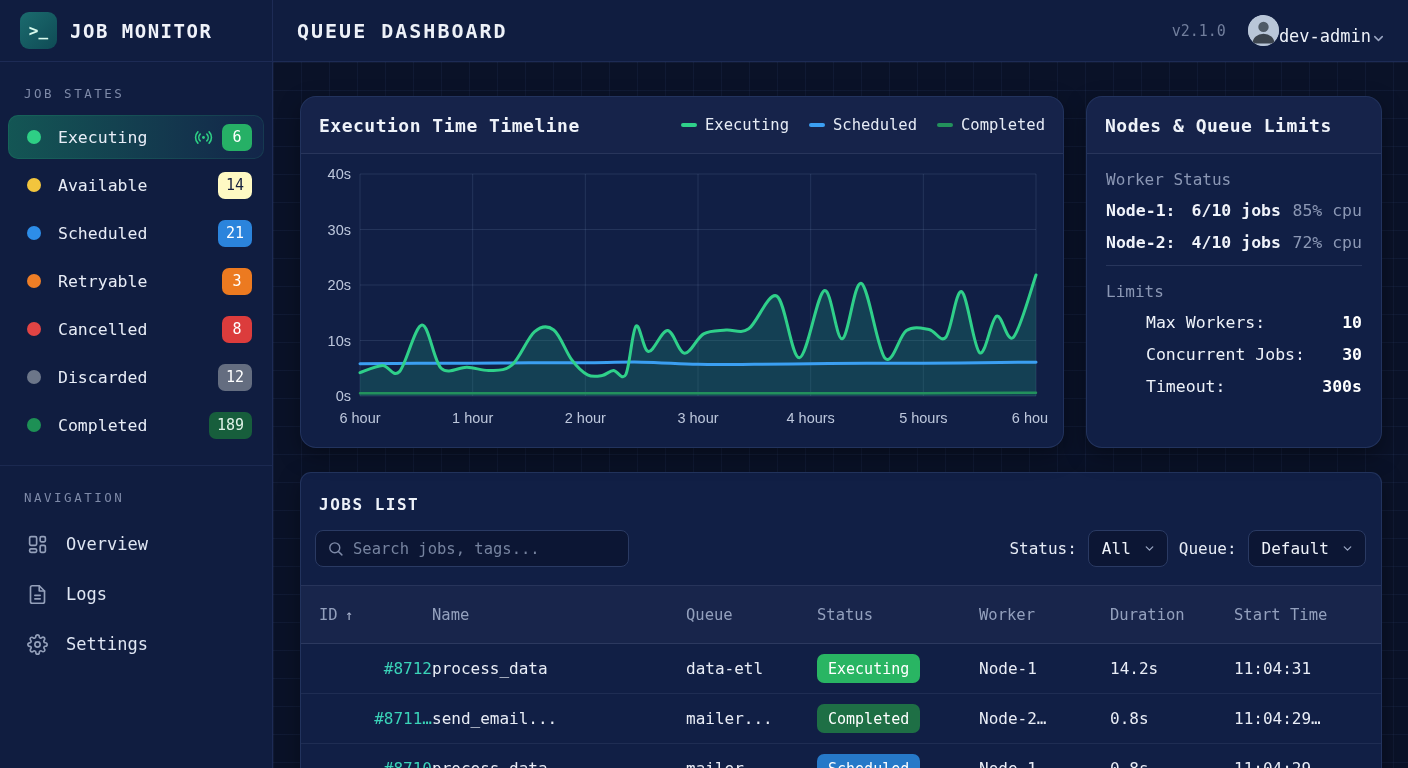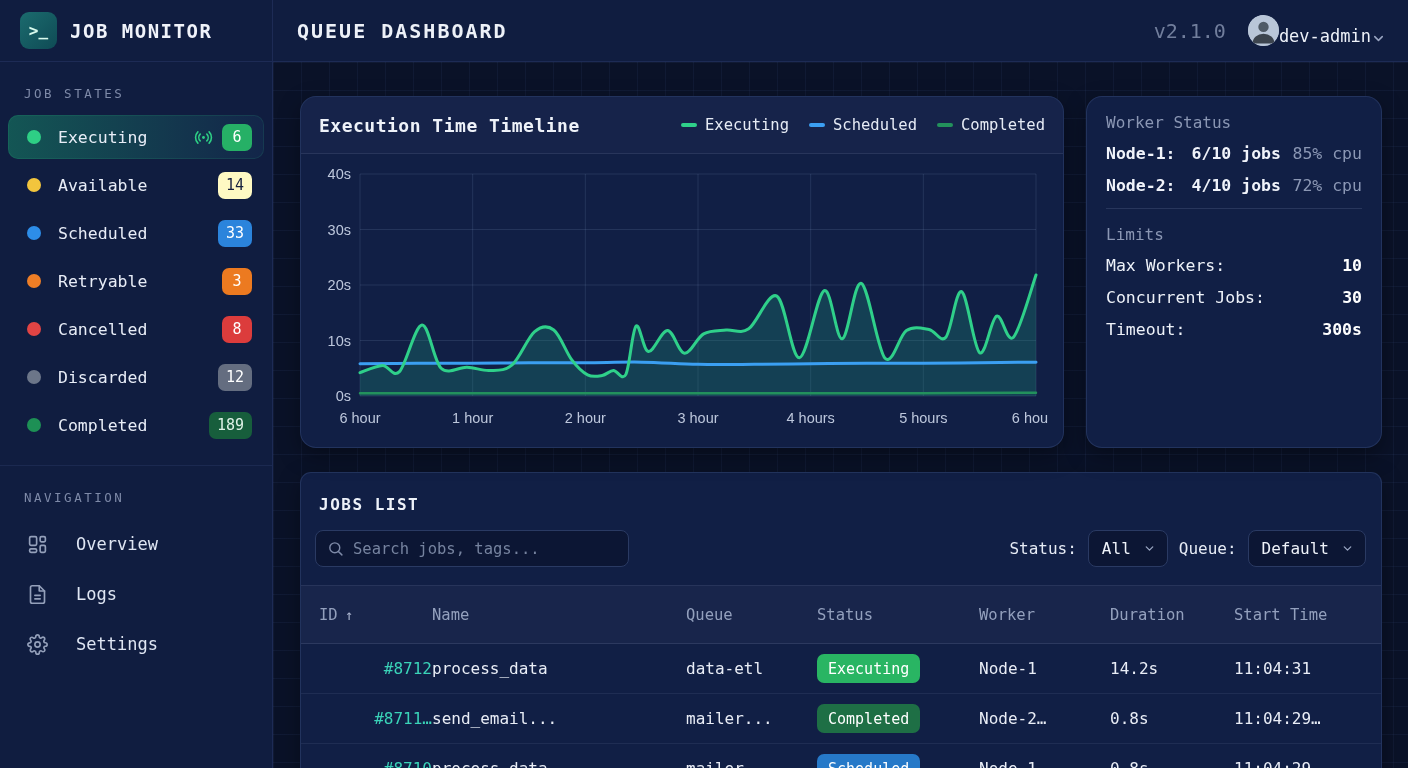--- a/index.html
+++ b/index.html
@@ -45,35 +45,35 @@
   .live-icon { margin-left:auto; margin-right:9px; color:#2ecf85; display:flex; }
   .badge {
     min-width:30px; height:27px; padding:0 8px; border-radius:7px;
     display:flex; align-items:center; justify-content:center;
     font-size:15px; margin-left:auto;
   }
   .state-item.active .badge { margin-left:0; }
   .sidebar-divider { border-top:1px solid #1b2950; margin-top:14px; }
   .nav { padding:0 8px; }
   .nav-item {
-    display:flex; align-items:center; gap:28px; height:50px;
+    display:flex; align-items:center; gap:18px; height:50px;
     padding:0 12px 0 19px; border-radius:10px; cursor:pointer; color:#dfe6f3;
   }
   .nav-item svg { color:#94a0ba; }
   .nav-label { font-size:17px; }
 
   
   .main { flex:1; display:flex; flex-direction:column; min-width:0; }
   .main-header {
     height:62px; background:#101d40; border-bottom:1px solid #1d2b55;
     display:flex; align-items:center; padding:0 22px 0 24px; flex-shrink:0;
   }
   .page-title { font-size:20px; font-weight:600; letter-spacing:2px; color:#edf1f8; }
   .header-right { margin-left:auto; display:flex; align-items:center; gap:14px; }
-  .version { color:#717e9c; font-size:20px; margin-right:8px; }
+  .version { color:#717e9c; font-size:15px; margin-right:8px; }
   .user-menu { display:flex; align-items:flex-end; cursor:pointer; }
   .avatar { width:31px; height:31px; border-radius:50%; overflow:hidden; background:#b9c6d8; }
   .user-name { font-size:17px; color:#eef2f9; }
   .chev { color:#9aa6c2; display:flex; }
 
   .content {
     flex:1; padding:34px 26px 0 27px; overflow:hidden;
     background-color:#0a1228;
     background-image:
       linear-gradient(rgba(82,112,178,0.09) 1px, transparent 1px),
@@ -102,21 +102,21 @@
   .chart-body { padding:4px 15px 0; }
 
   
   .nodes-body { padding:16px 19px; font-size:16.5px; }
   .subhead { color:#8b97b4; margin-bottom:12px; font-size:16px; }
   .node-row { display:flex; align-items:center; margin-bottom:13px; }
   .node-name { color:#f0f3fa; font-weight:600; margin-right:16px; }
   .node-jobs { color:#f0f3fa; font-weight:600; }
   .node-cpu  { color:#8b97b4; margin-left:auto; }
   .nodes-divider { border-top:1px solid rgba(148,163,199,0.18); margin:6px 0 16px; }
-  .limit-row { display:flex; margin-bottom:13px; }
+  .limit-row { display:flex; margin-bottom:13px;margin-left:40px; }
   .limit-label { color:#eef2f9; }
   .limit-value { margin-left:auto; color:#ffffff; font-weight:600; }
 
   
   .jobs-card { margin-top:24px; width:1082px; padding-top:14px; border-radius:11px 11px 0 0; }
   .jobs-title { font-size:16px; font-weight:700; letter-spacing:1.5px; color:#eef2f9; padding:0 18px; margin-top:8px; }
   .jobs-toolbar { display:flex; align-items:center; padding:0 15px 0 14px; margin:16px 0 18px; }
   .search-box {
     width:314px; height:37px; background:#0c1634;
     border:1px solid #2a3a63; border-radius:8px;
@@ -188,21 +188,21 @@
         <span class="badge" style="background: rgb(38, 176, 102); color: rgb(255, 255, 255);">6</span>
       </div>
       <div class="state-item">
         <span class="dot" style="background: rgb(242, 197, 61);"></span>
         <span class="state-label">Available</span>
         <span class="badge" style="background: #fef9c3; color: rgb(22, 32, 63);">14</span>
       </div>
       <div class="state-item">
         <span class="dot" style="background: rgb(45, 141, 232);"></span>
         <span class="state-label">Scheduled</span>
-        <span class="badge" style="background: rgb(43, 132, 220); color: rgb(255, 255, 255);">33</span>
+        <span class="badge" style="background: rgb(43, 132, 220); color: rgb(255, 255, 255);">21</span>
       </div>
       <div class="state-item">
         <span class="dot" style="background: rgb(238, 126, 38);"></span>
         <span class="state-label">Retryable</span>
         <span class="badge" style="background: rgb(236, 122, 32); color: rgb(255, 255, 255);">3</span>
       </div>
       <div class="state-item">
         <span class="dot" style="background: rgb(225, 68, 68);"></span>
         <span class="state-label">Cancelled</span>
         <span class="badge" style="background: rgb(220, 60, 60); color: rgb(255, 255, 255);">8</span>
@@ -329,20 +329,23 @@
                 <text x="720" y="265" text-anchor="middle" fill="#bdc7dc" font-size="14.5" font-family="Liberation Sans, DejaVu Sans, sans-serif">6 hours</text>
                 <path d="M 44 214.69 C 47.75555555555555 213.4875 59.96111111111111 207.66 66.53333333333333 207.475 C 73.10555555555555 207.29 76.86111111111111 220.33249999999998 83.43333333333334 213.57999999999998 C 90.00555555555556 206.8275 99.0188888888889 167.515 105.96666666666667 166.95999999999998 C 112.91444444444444 166.40499999999997 117.60888888888888 203.22 125.11999999999999 210.25 C 132.6311111111111 217.28 142.95888888888888 208.76999999999998 151.03333333333333 209.14 C 159.10777777777778 209.51 166.05555555555554 212.84 173.56666666666666 212.47 C 181.07777777777778 212.1 188.58888888888887 213.395 196.1 206.92000000000002 C 203.61111111111111 200.44500000000002 211.68555555555557 179.44750000000002 218.63333333333335 173.62 C 225.58111111111114 167.7925 231.59000000000003 167.23749999999998 237.7866666666667 171.95499999999998 C 243.98333333333335 176.67249999999999 250.17999999999998 194.4325 255.8133333333333 201.925 C 261.44666666666666 209.41750000000002 266.5166666666667 214.32 271.5866666666667 216.91 C 276.6566666666667 219.5 281.9144444444445 218.205 286.23333333333335 217.465 C 290.5522222222222 216.725 293.5566666666667 212.655 297.5 212.47 C 301.4433333333333 212.285 306.1377777777777 223.755 309.8933333333333 216.355 C 313.6488888888889 208.95499999999998 316.2777777777778 171.86249999999998 320.03333333333336 168.07 C 323.7888888888889 164.2775 327.1688888888889 192.85999999999999 332.4266666666667 193.6 C 337.68444444444447 194.34 345.5711111111111 172.2325 351.58 172.51 C 357.58888888888885 172.7875 362.4711111111111 194.70999999999998 368.47999999999996 195.265 C 374.4888888888888 195.82 380.68555555555554 179.725 387.6333333333333 175.84 C 394.5811111111111 171.955 402.6555555555555 172.7875 410.16666666666663 171.95499999999998 C 417.67777777777775 171.12249999999997 424.25000000000006 176.4875 432.70000000000005 170.845 C 441.15000000000003 165.2025 452.4166666666667 133.29 460.8666666666667 138.1 C 469.31666666666666 142.91 475.5133333333334 200.63 483.40000000000003 199.70499999999998 C 491.2866666666667 198.77999999999997 501.05111111111114 135.695 508.18666666666667 132.55 C 515.3222222222222 129.40500000000003 520.0166666666667 182.03750000000002 526.2133333333334 180.835 C 532.4100000000001 179.6325 538.2311111111111 122.09749999999998 545.3666666666667 125.33499999999998 C 552.5022222222223 128.5725 561.5155555555557 192.39749999999998 569.0266666666668 200.26 C 576.5377777777778 208.1225 583.1099999999999 177.32 590.4333333333333 172.51 C 597.7566666666667 167.7 606.3944444444445 170.29000000000002 612.9666666666667 171.4 C 619.5388888888889 172.51 624.4211111111111 185.45999999999998 629.8666666666667 179.17 C 635.3122222222222 172.88 640.0066666666667 131.07 645.64 133.66 C 651.2733333333333 136.25 657.8455555555555 190.64000000000001 663.6666666666666 194.71 C 669.4877777777778 198.78 674.9333333333334 160.67 680.5666666666667 158.07999999999998 C 686.2 155.48999999999998 690.8944444444445 186.015 697.4666666666667 179.17 C 704.0388888888889 172.325 716.2444444444444 127.36999999999999 720 117.00999999999999 L 720 238 L 44 238 Z" fill="rgba(32,158,126,0.26)" stroke="none"></path>
                 <path d="M 44 235.225 C 62.77777777777777 235.225 119.11111111111111 235.225 156.66666666666666 235.225 C 194.2222222222222 235.225 231.77777777777777 235.225 269.3333333333333 235.225 C 306.88888888888886 235.225 344.44444444444446 235.225 382 235.225 C 419.55555555555554 235.225 457.1111111111111 235.225 494.66666666666663 235.225 C 532.2222222222222 235.225 569.7777777777778 235.3175 607.3333333333334 235.225 C 644.8888888888889 235.1325 701.2222222222222 234.7625 720 234.67" fill="none" stroke="#23915c" stroke-width="2.5" stroke-linecap="round" stroke-linejoin="round"></path>
                 <path d="M 44 205.81 C 53.388888888888886 205.7175 81.55555555555556 205.3475 100.33333333333333 205.255 C 119.1111111111111 205.1625 137.88888888888889 205.3475 156.66666666666666 205.255 C 175.44444444444443 205.1625 194.22222222222223 204.7925 213 204.7 C 231.77777777777777 204.6075 250.55555555555554 204.7925 269.3333333333333 204.7 C 288.1111111111111 204.6075 306.8888888888889 203.8675 325.6666666666667 204.145 C 344.44444444444446 204.4225 363.22222222222223 205.995 382 206.365 C 400.77777777777777 206.735 419.5555555555556 206.4575 438.33333333333337 206.365 C 457.11111111111114 206.2725 475.88888888888886 205.995 494.66666666666663 205.81 C 513.4444444444443 205.625 532.2222222222222 205.3475 551 205.255 C 569.7777777777778 205.1625 588.5555555555557 205.3475 607.3333333333334 205.255 C 626.1111111111111 205.1625 644.8888888888889 204.885 663.6666666666666 204.7 C 682.4444444444443 204.515 710.6111111111111 204.2375 720 204.145" fill="none" stroke="#3b9ff2" stroke-width="3" stroke-linecap="round" stroke-linejoin="round"></path>
                 <path d="M 44 214.69 C 47.75555555555555 213.4875 59.96111111111111 207.66 66.53333333333333 207.475 C 73.10555555555555 207.29 76.86111111111111 220.33249999999998 83.43333333333334 213.57999999999998 C 90.00555555555556 206.8275 99.0188888888889 167.515 105.96666666666667 166.95999999999998 C 112.91444444444444 166.40499999999997 117.60888888888888 203.22 125.11999999999999 210.25 C 132.6311111111111 217.28 142.95888888888888 208.76999999999998 151.03333333333333 209.14 C 159.10777777777778 209.51 166.05555555555554 212.84 173.56666666666666 212.47 C 181.07777777777778 212.1 188.58888888888887 213.395 196.1 206.92000000000002 C 203.61111111111111 200.44500000000002 211.68555555555557 179.44750000000002 218.63333333333335 173.62 C 225.58111111111114 167.7925 231.59000000000003 167.23749999999998 237.7866666666667 171.95499999999998 C 243.98333333333335 176.67249999999999 250.17999999999998 194.4325 255.8133333333333 201.925 C 261.44666666666666 209.41750000000002 266.5166666666667 214.32 271.5866666666667 216.91 C 276.6566666666667 219.5 281.9144444444445 218.205 286.23333333333335 217.465 C 290.5522222222222 216.725 293.5566666666667 212.655 297.5 212.47 C 301.4433333333333 212.285 306.1377777777777 223.755 309.8933333333333 216.355 C 313.6488888888889 208.95499999999998 316.2777777777778 171.86249999999998 320.03333333333336 168.07 C 323.7888888888889 164.2775 327.1688888888889 192.85999999999999 332.4266666666667 193.6 C 337.68444444444447 194.34 345.5711111111111 172.2325 351.58 172.51 C 357.58888888888885 172.7875 362.4711111111111 194.70999999999998 368.47999999999996 195.265 C 374.4888888888888 195.82 380.68555555555554 179.725 387.6333333333333 175.84 C 394.5811111111111 171.955 402.6555555555555 172.7875 410.16666666666663 171.95499999999998 C 417.67777777777775 171.12249999999997 424.25000000000006 176.4875 432.70000000000005 170.845 C 441.15000000000003 165.2025 452.4166666666667 133.29 460.8666666666667 138.1 C 469.31666666666666 142.91 475.5133333333334 200.63 483.40000000000003 199.70499999999998 C 491.2866666666667 198.77999999999997 501.05111111111114 135.695 508.18666666666667 132.55 C 515.3222222222222 129.40500000000003 520.0166666666667 182.03750000000002 526.2133333333334 180.835 C 532.4100000000001 179.6325 538.2311111111111 122.09749999999998 545.3666666666667 125.33499999999998 C 552.5022222222223 128.5725 561.5155555555557 192.39749999999998 569.0266666666668 200.26 C 576.5377777777778 208.1225 583.1099999999999 177.32 590.4333333333333 172.51 C 597.7566666666667 167.7 606.3944444444445 170.29000000000002 612.9666666666667 171.4 C 619.5388888888889 172.51 624.4211111111111 185.45999999999998 629.8666666666667 179.17 C 635.3122222222222 172.88 640.0066666666667 131.07 645.64 133.66 C 651.2733333333333 136.25 657.8455555555555 190.64000000000001 663.6666666666666 194.71 C 669.4877777777778 198.78 674.9333333333334 160.67 680.5666666666667 158.07999999999998 C 686.2 155.48999999999998 690.8944444444445 186.015 697.4666666666667 179.17 C 704.0388888888889 172.325 716.2444444444444 127.36999999999999 720 117.00999999999999" fill="none" stroke="#2fd08a" stroke-width="3" stroke-linecap="round" stroke-linejoin="round"></path>
               </svg>
           </div>
         </div>
 
         <div class="card panel-card nodes-card">
+          <div class="card-header">
+            <div class="card-title">Nodes &amp; Queue Limits</div>
+          </div>
           <div class="nodes-body">
             <div class="subhead">Worker Status</div>
             <div class="node-row">
               <span class="node-name">Node-1:</span>
               <span class="node-jobs">6/10 jobs</span>
               <span class="node-cpu">85% cpu</span>
             </div>
             <div class="node-row">
               <span class="node-name">Node-2:</span>
               <span class="node-jobs">4/10 jobs</span>

